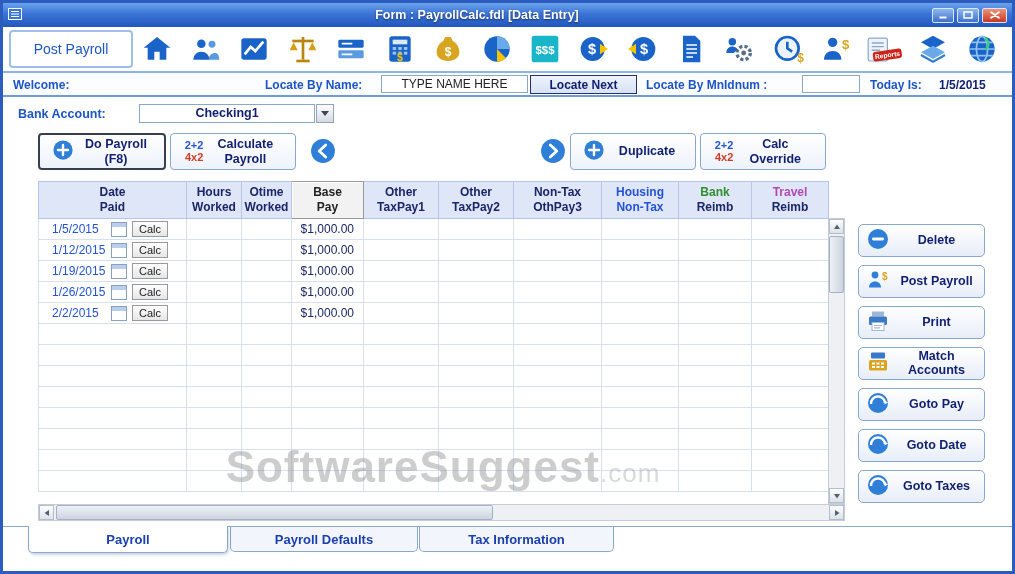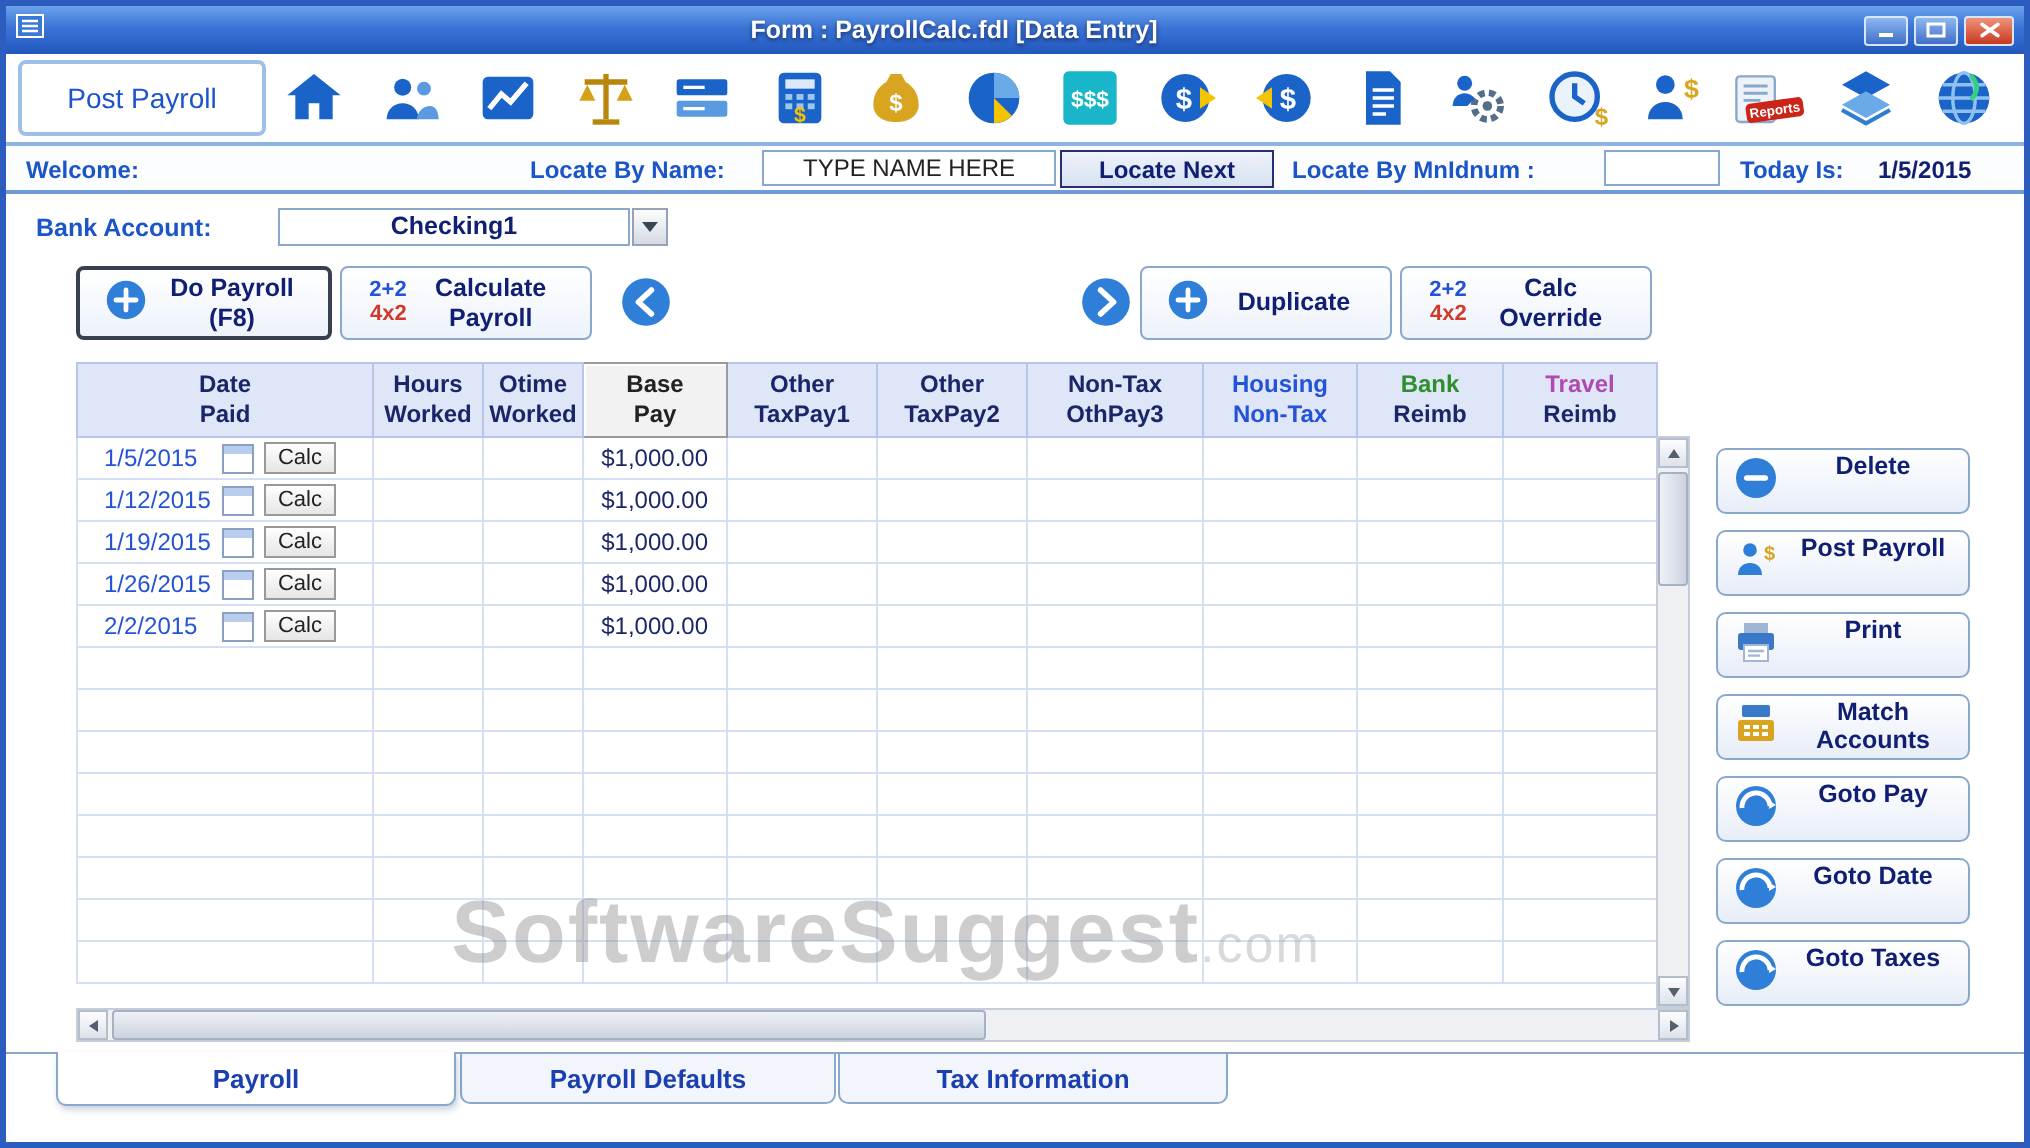--- a/index.html
+++ b/index.html
@@ -69,21 +69,21 @@
   .hscroll { position:absolute; left:35px; top:407px; width:807px; height:17px; background:#eef0f4; border:1px solid #c5cdd9; }
   .hscroll .arr.left { left:0; top:0; }
   .hscroll .arr.right { right:0; top:0; }
   .hscroll .thumb { position:absolute; left:17px; top:0; width:437px; height:15px; background:linear-gradient(#eef1f6,#ccd4e0); border:1px solid #a6b2c3; border-radius:2px; cursor:grab; }
 
   
   .watermark { position:absolute; left:120px; top:345px; width:640px; text-align:center; font-size:44px; font-weight:bold; color:rgba(130,130,130,.40); pointer-events:none; letter-spacing:1px; white-space:nowrap; }
   .watermark .suffix { font-size:26px; font-weight:normal; color:rgba(160,160,160,.40); }
 
   
-  .side-btn { position:absolute; left:855px; width:127px; height:33px; background:linear-gradient(#ffffff,#e7edf8); border:1px solid #8aa8cc; border-radius:5px; display:flex; align-items:flex-start; gap:6px; padding:2px 7px; color:#101f72; font-weight:bold; font-size:12.5px; cursor:pointer; }
+  .side-btn { position:absolute; left:855px; width:127px; height:33px; background:linear-gradient(#ffffff,#e7edf8); border:1px solid #8aa8cc; border-radius:5px; display:flex; align-items:center; gap:6px; padding:2px 7px; color:#101f72; font-weight:bold; font-size:12.5px; cursor:pointer; }
   .side-btn .lbl { flex:1; text-align:center; line-height:1.1; }
 
   
   .tabs { position:absolute; left:0; top:429px; width:1009px; height:32px; border-top:1px solid #8aa8cc; }
   .tab { position:absolute; top:0; height:25px; display:flex; align-items:center; justify-content:center; font-size:13px; font-weight:bold; color:#1b3fae; border:1px solid #8aa8cc; border-top:none; border-radius:0 0 5px 5px; background:#f2f6fc; cursor:pointer; }
   .tab.active { top:-1px; height:27px; background:#fff; z-index:2; box-shadow:1px 2px 3px rgba(60,80,120,.25); }
 </style>
 </head>
 <body>
 

